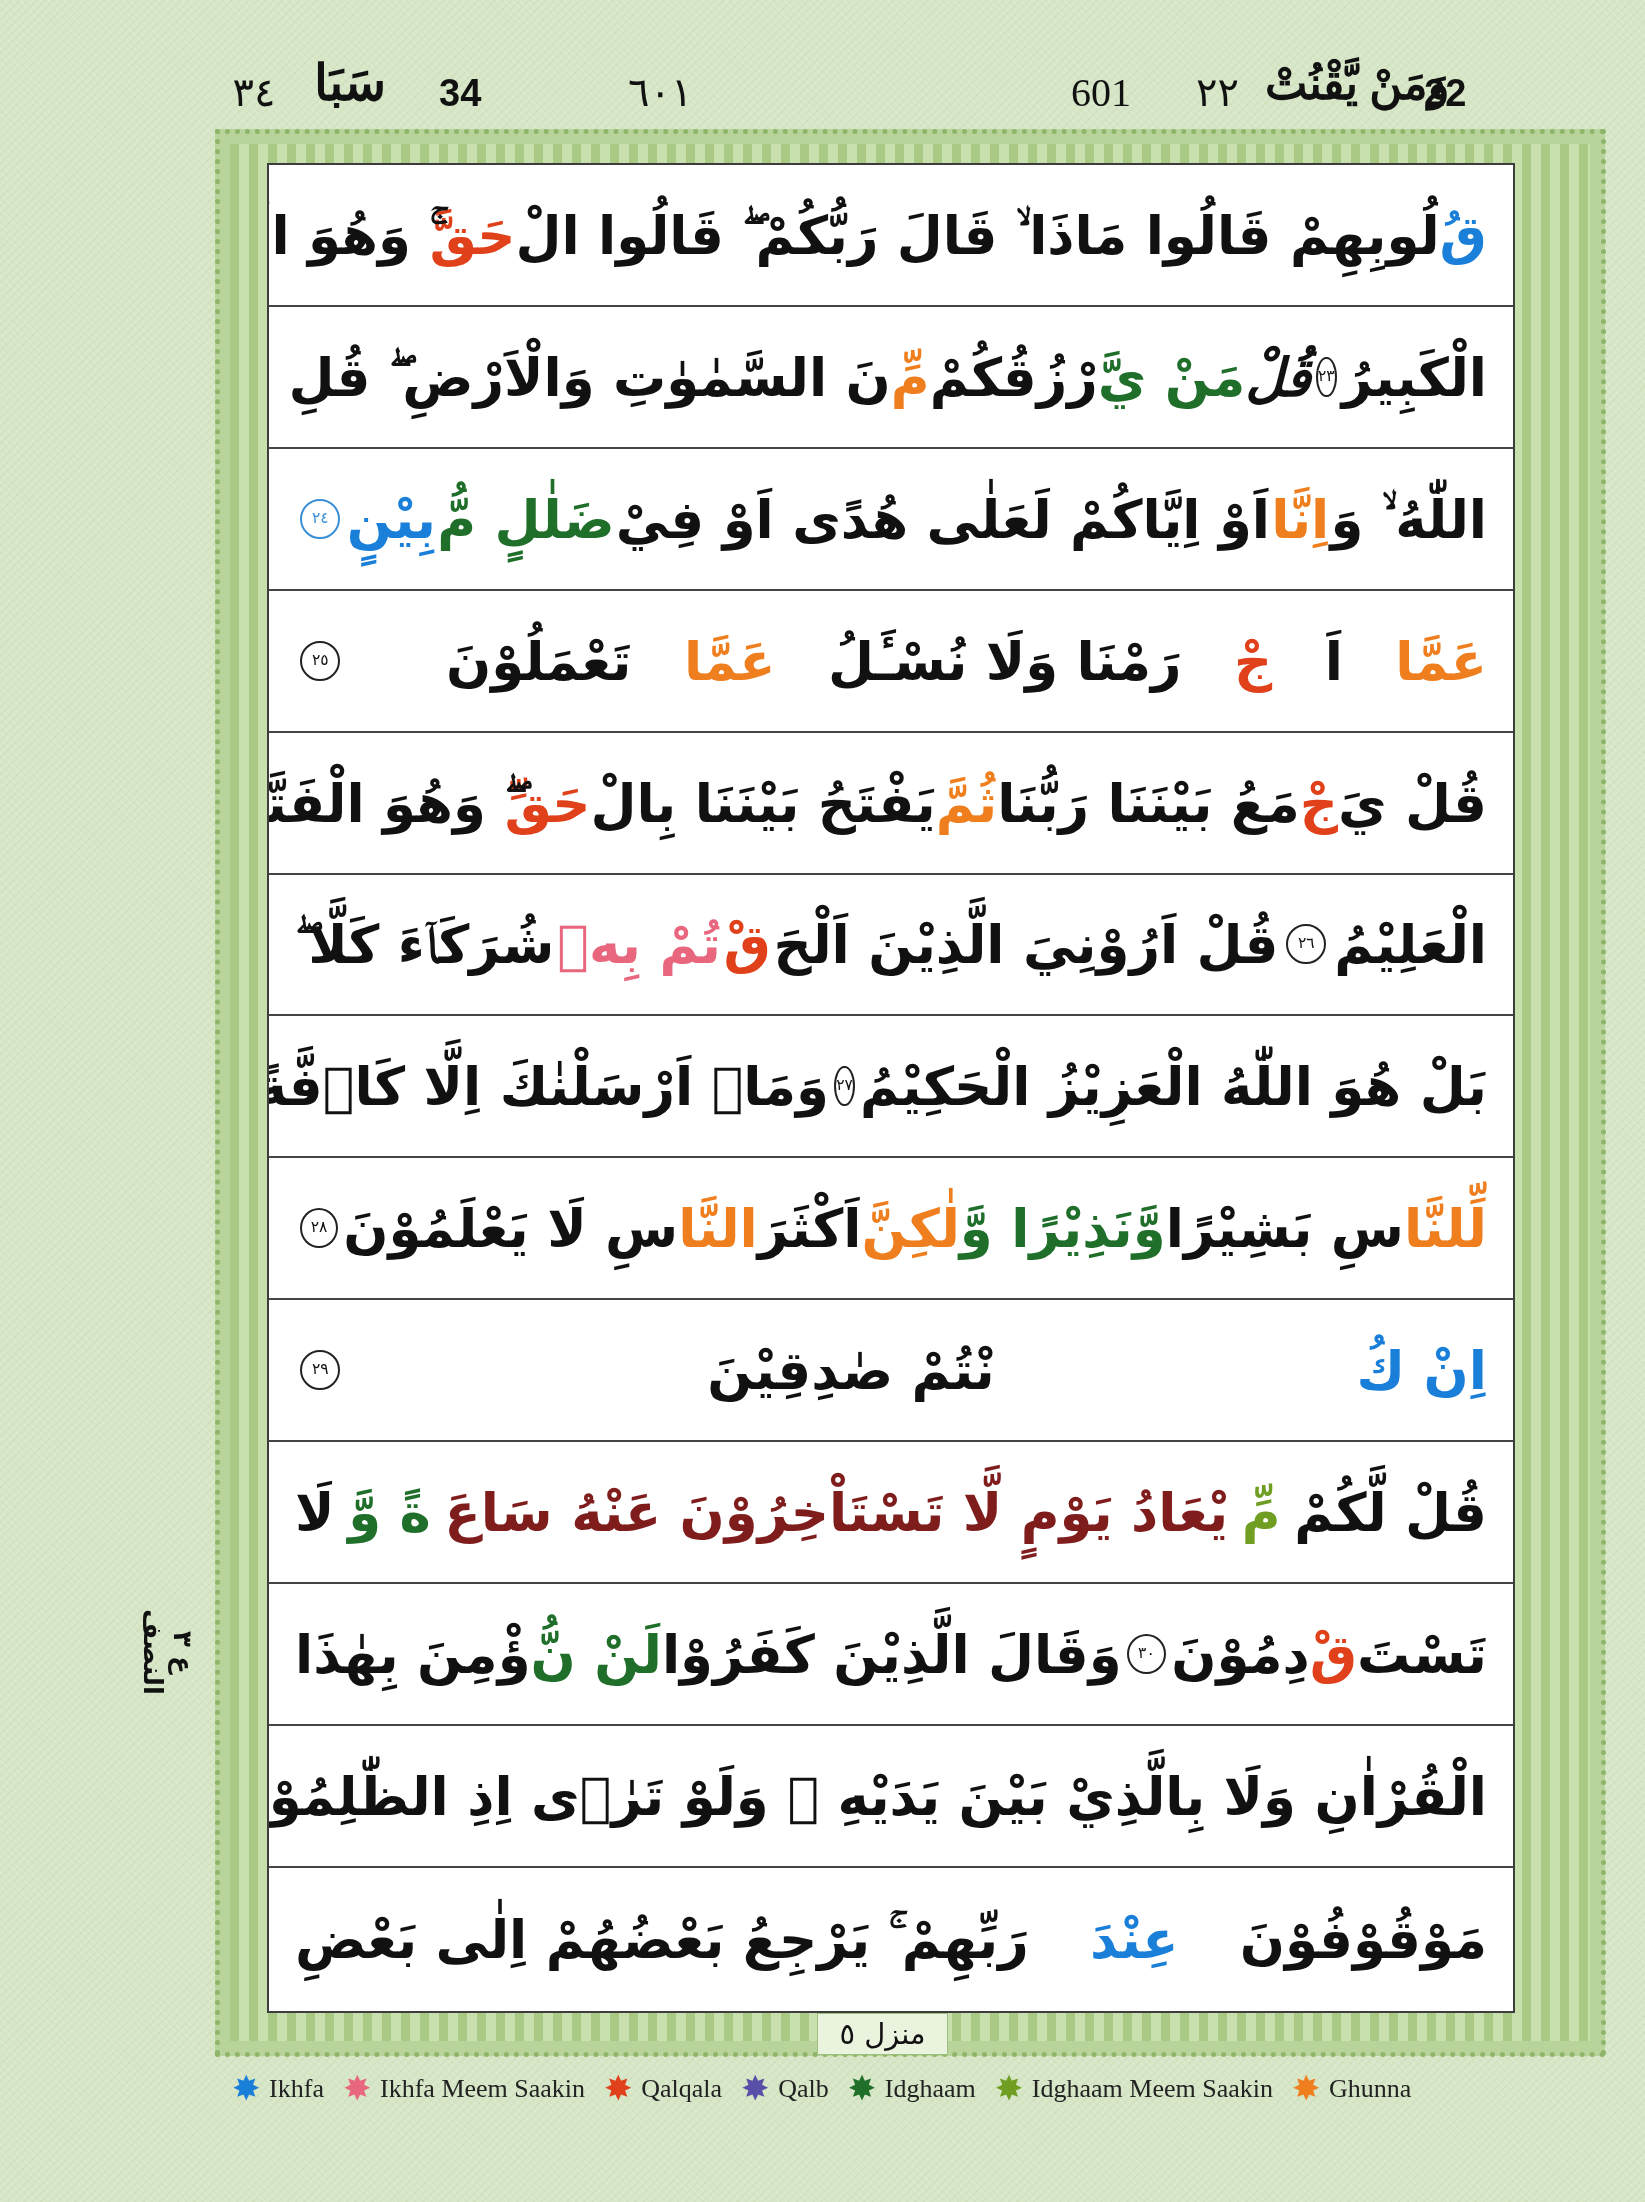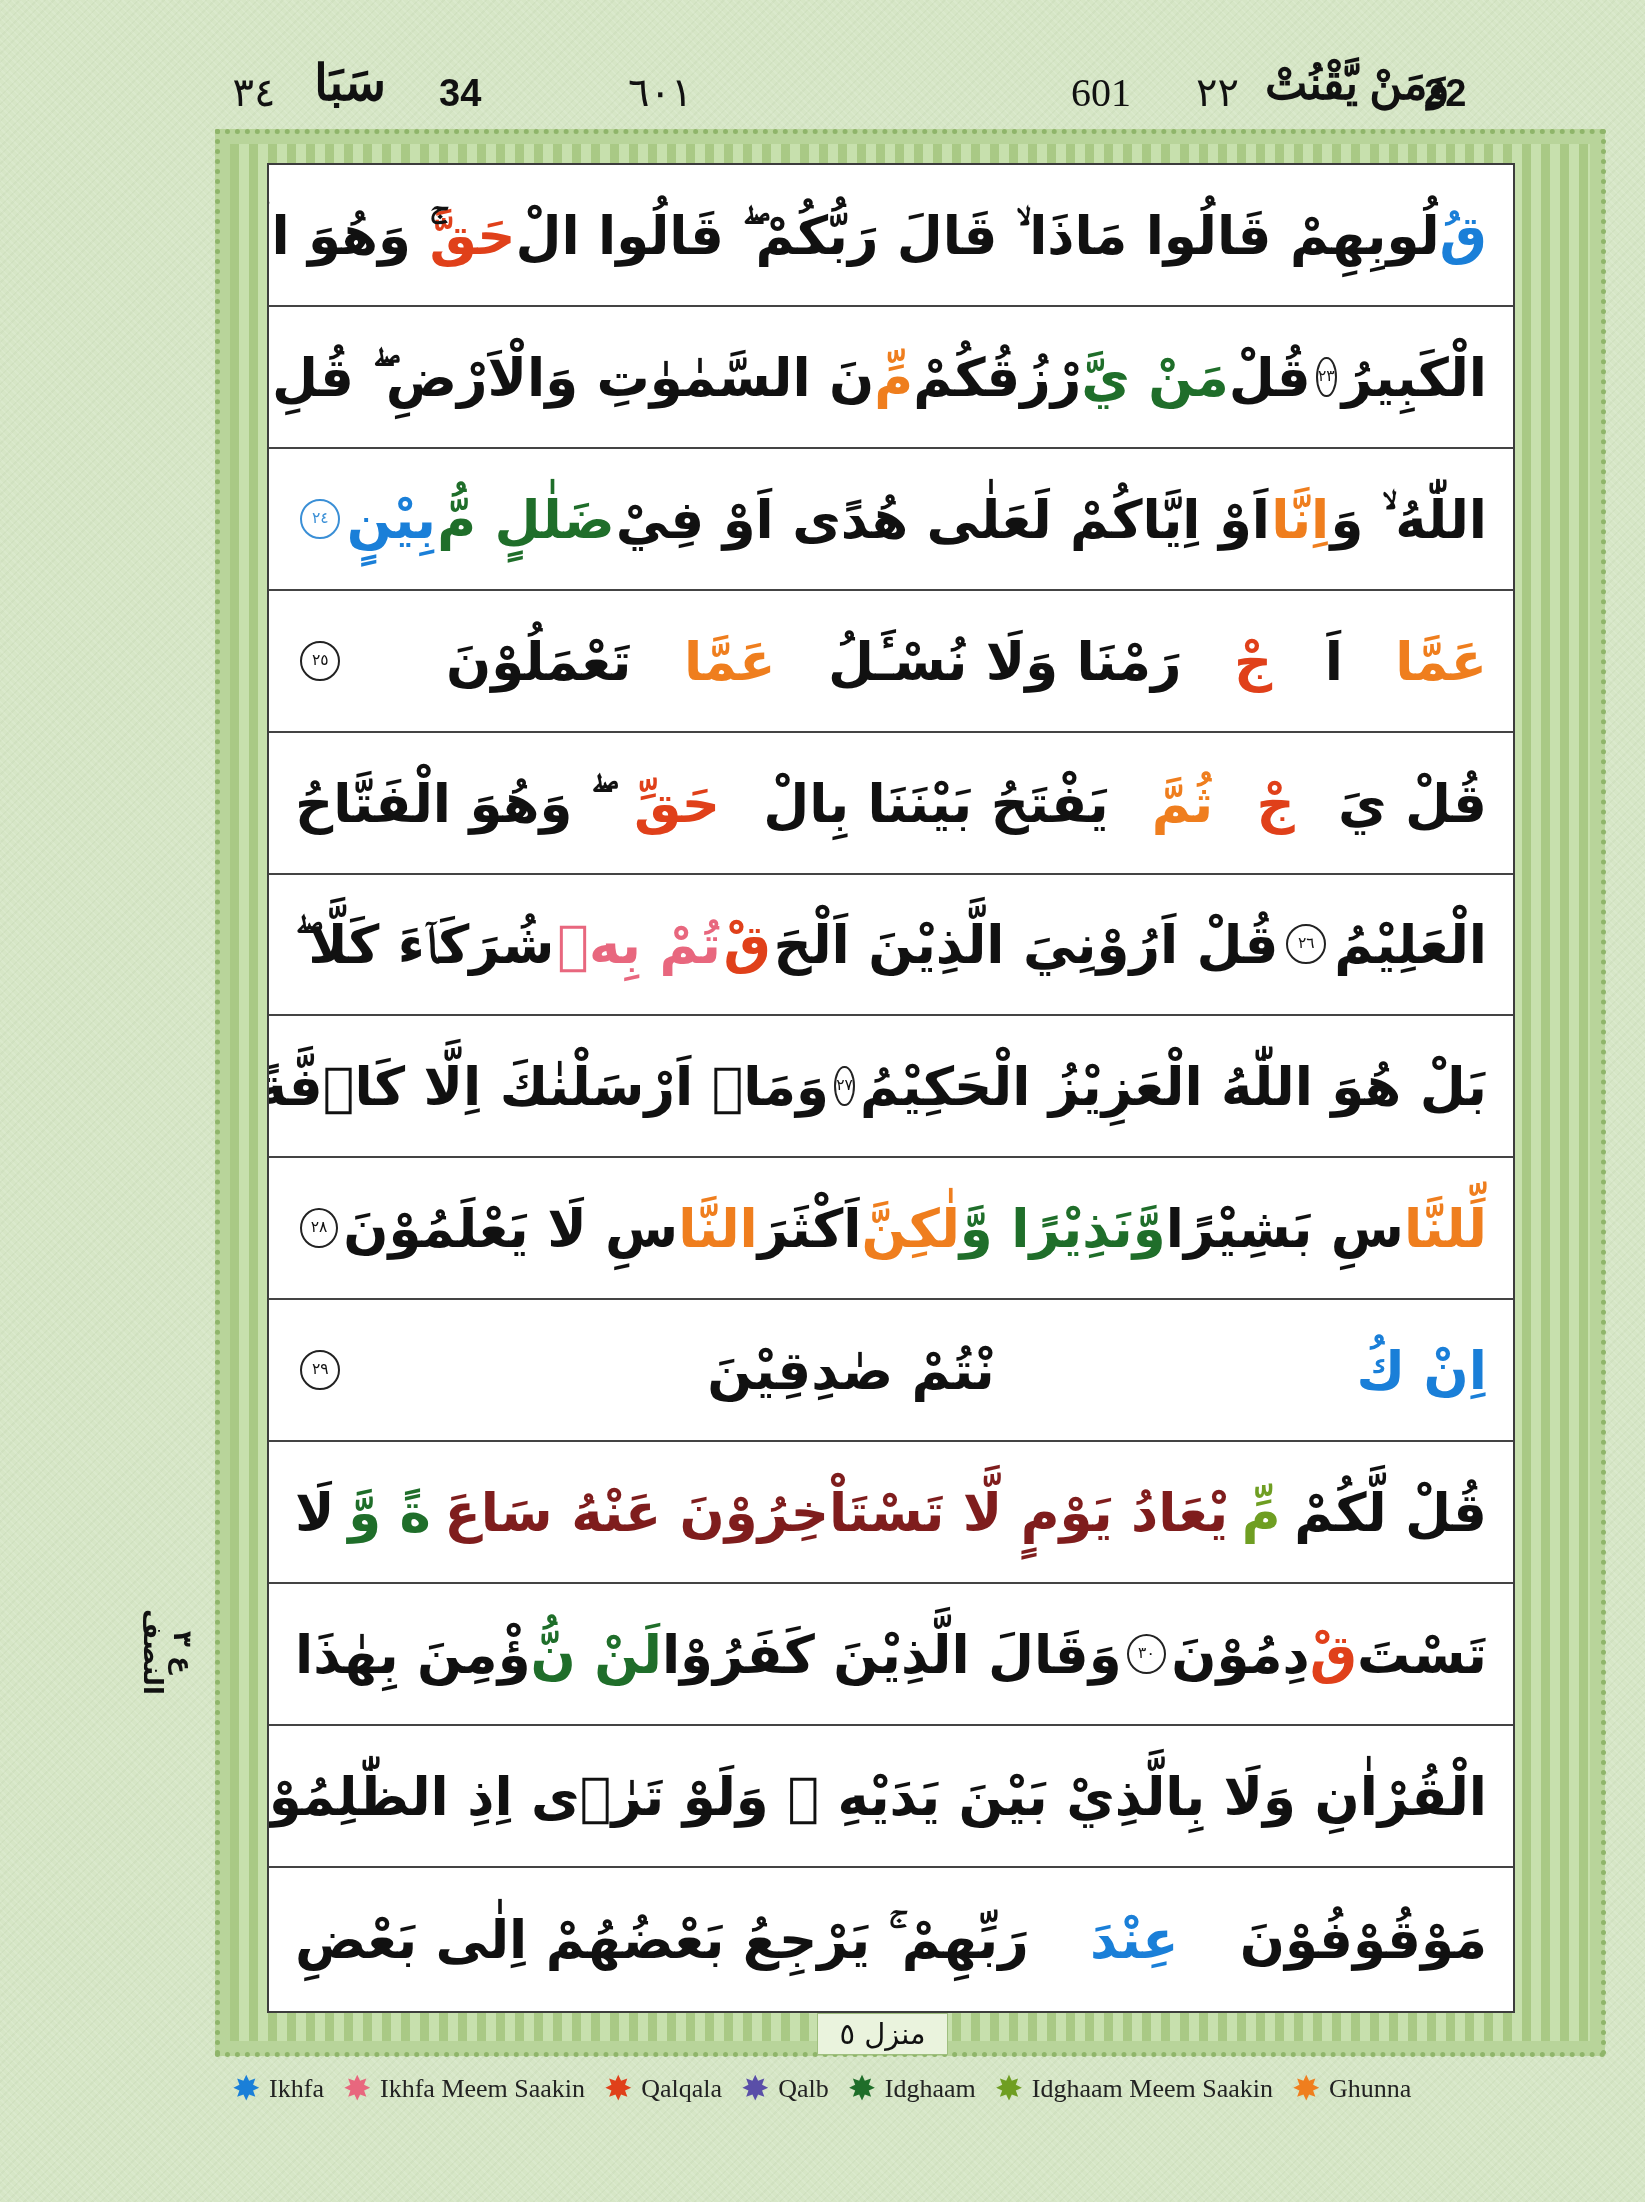--- a/index.html
+++ b/index.html
@@ -108,21 +108,21 @@
         <span class="seg" style="color: rgb(26, 127, 216);">قُ</span>
         <span class="seg" style="color: rgb(17, 17, 17);">لُوبِهِمْ قَالُوا مَاذَا ۙ قَالَ رَبُّكُمْ ۖ قَالُوا الْ</span>
         <span class="seg" style="color: rgb(224, 64, 26);">حَقَّ</span>
         <span class="seg" style="color: rgb(17, 17, 17);"> ۚ وَهُوَ الْعَلِيُّ</span>
       </span>
     </div>
     <div class="line" style="top: 142px; height: 142px;">
       <span style="width: 100%; display: flex; justify-content: space-between; align-items: center;">
         <span class="seg" style="color: rgb(17, 17, 17);">الْكَبِيرُ </span>
         <span class="ayah-mark">٢٣</span>
-        <span class="seg" style="color: rgb(17, 17, 17);"> قُلْ </span>
+        <span class="seg" style="color: rgb(17, 17, 17); font-style: italic;"> قُلْ </span>
         <span class="seg" style="color: rgb(31, 110, 42);">مَنْ يَّ</span>
         <span class="seg" style="color: rgb(17, 17, 17);">رْزُقُكُمْ </span>
         <span class="seg" style="color: rgb(239, 126, 30);">مِّ</span>
         <span class="seg" style="color: rgb(17, 17, 17);">نَ السَّمٰوٰتِ وَالْاَرْضِ ۖ قُلِ</span>
       </span>
     </div>
     <div class="line" style="top: 284px; height: 142px;">
       <span style="width: 100%; display: flex; justify-content: space-between; align-items: center;">
         <span class="seg" style="color: rgb(17, 17, 17);">اللّٰهُ ۙ وَ</span>
         <span class="seg" style="color: rgb(239, 126, 30);">اِنَّا</span>
@@ -140,20 +140,21 @@
         <span class="seg" style="color: rgb(17, 17, 17);">رَمْنَا وَلَا نُسْـَٔلُ </span>
         <span class="seg" style="color: rgb(239, 126, 30);">عَمَّا</span>
         <span class="seg" style="color: rgb(17, 17, 17); margin-left: 48px;"> تَعْمَلُوْنَ </span>
         <span class="ayah-mark">٢٥</span>
       </span>
     </div>
     <div class="line" style="top: 568px; height: 142px;">
       <span style="width: 100%; display: flex; justify-content: space-between; align-items: center;">
         <span class="seg" style="color: rgb(17, 17, 17);">قُلْ يَ</span>
         <span class="seg" style="color: rgb(224, 64, 26);">جْ</span>
+        <span class="seg" style="color: rgb(17, 17, 17);">مَعُ بَيْنَنَا رَبُّنَا </span>
         <span class="seg" style="color: rgb(239, 126, 30);">ثُمَّ</span>
         <span class="seg" style="color: rgb(17, 17, 17);"> يَفْتَحُ بَيْنَنَا بِالْ</span>
         <span class="seg" style="color: rgb(224, 64, 26);">حَقِّ</span>
         <span class="seg" style="color: rgb(17, 17, 17);"> ۖ وَهُوَ الْفَتَّاحُ</span>
       </span>
     </div>
     <div class="line" style="top: 709px; height: 142px;">
       <span style="width: 100%; display: flex; justify-content: space-between; align-items: center;">
         <span class="seg" style="color: rgb(17, 17, 17);">الْعَلِيْمُ </span>
         <span class="ayah-mark">٢٦</span>

